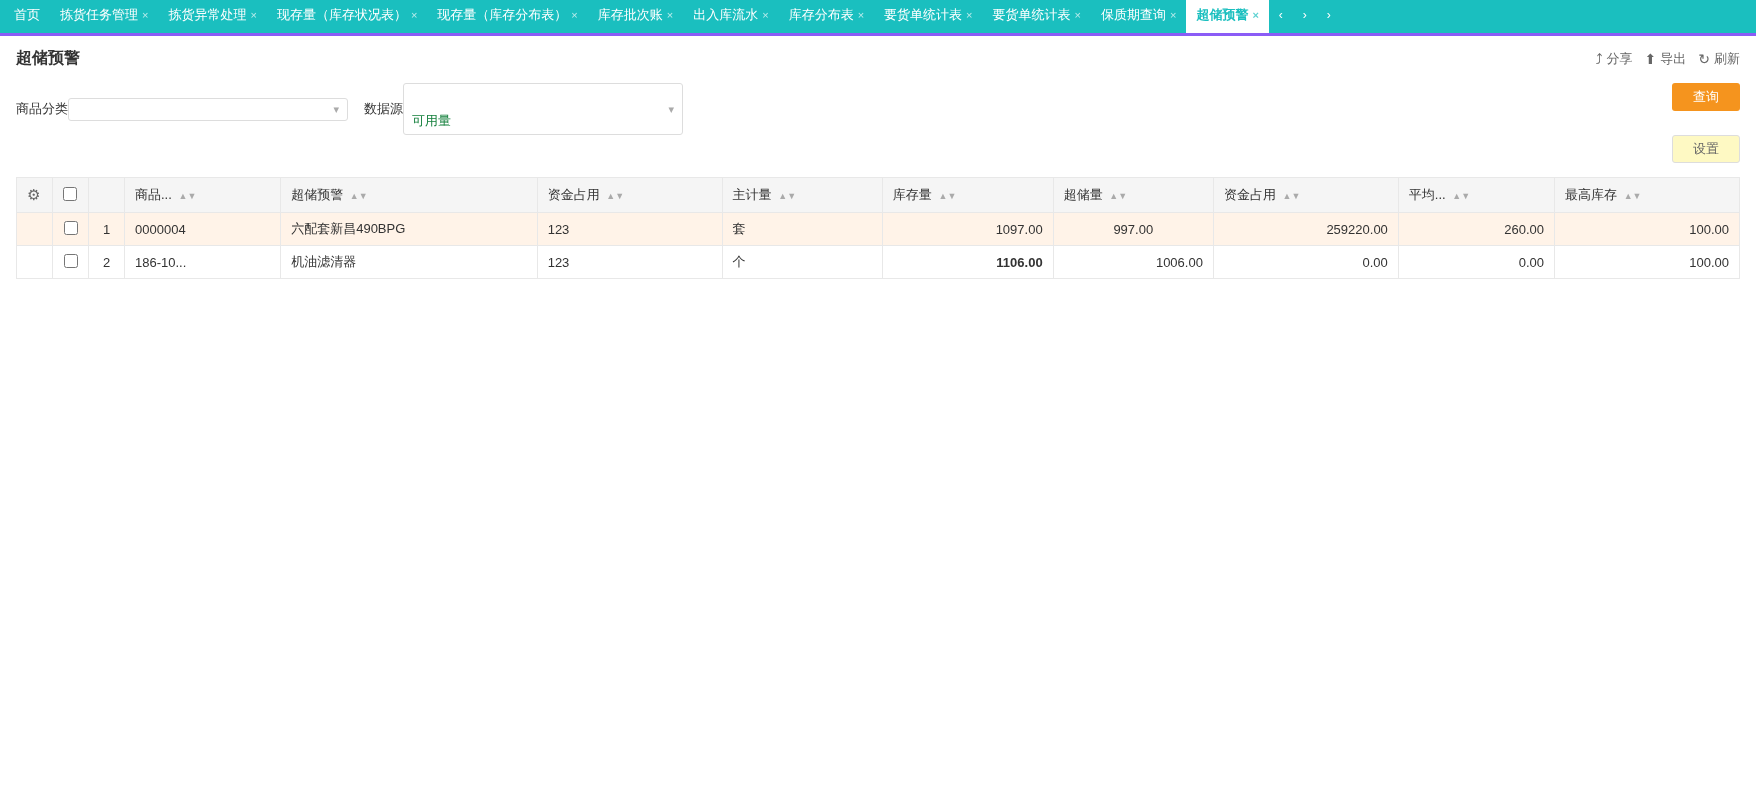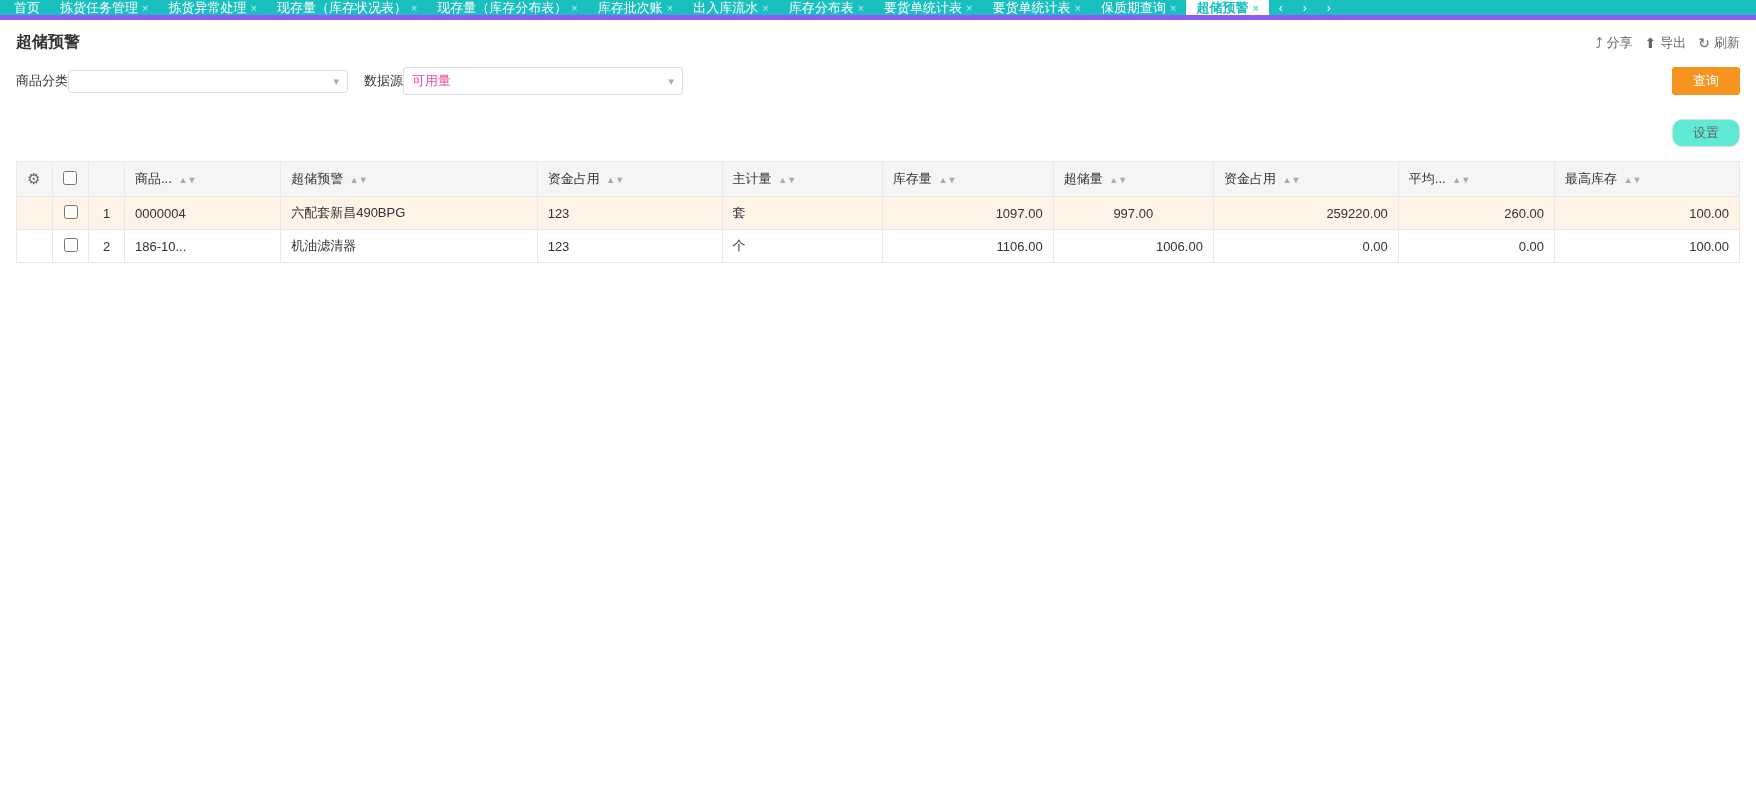--- a/index.html
+++ b/index.html
@@ -1,26 +1,26 @@
 <!DOCTYPE html>
 <html><head>
   <meta charset="utf-8">
   <style>
     * { margin: 0; padding: 0; box-sizing: border-box; }
     body { font-family: 'Microsoft YaHei', Arial, sans-serif; font-size: 13px; background: #fff; color: #333; }
 
     
     .top-nav {
       display: flex;
-      align-items: center;
+      align-items: flex-end;
       background: #1abfbf;
-      height: 20px;
+      height: 36px;
       padding: 0 4px;
       overflow: hidden;
-      border-bottom: 5px solid #8b5cf6;
+      border-bottom: 3px solid #8b5cf6;
     }
     .nav-item {
       display: flex;
       align-items: center;
       padding: 0 10px;
       height: 36px;
       color: #fff;
       font-size: 13px;
       cursor: pointer;
       white-space: nowrap;
@@ -96,22 +96,23 @@
       justify-content: space-between;
     }
     .filter-select-wide {
       min-width: 280px;
     }
     .filter-select-text {
       color: #999;
       font-size: 13px;
     }
     .filter-select-value {
-      color: #ec4899;
-      font-size: 13px;
+      color: #15803d;
+      font-size: 13px;
+      margin-top: 24px;
     }
     .chevron-down {
       color: #aaa;
       font-size: 11px;
       margin-left: 8px;
     }
 
     
     .action-buttons {
       display: flex;
@@ -123,24 +124,24 @@
       background: #f5941e;
       color: #fff;
       border: none;
       border-radius: 3px;
       padding: 5px 20px;
       font-size: 13px;
       cursor: pointer;
       white-space: nowrap;
     }
     .btn-settings {
-      background: #5eead4;
+      background: #fef9c3;
       color: #666;
       border: 1px solid #ddd;
-      border-radius: 10px;
+      border-radius: 3px;
       padding: 4px 20px;
       font-size: 13px;
       cursor: pointer;
       white-space: nowrap;
     }
 
     
     .data-table {
       width: 100%;
       border-collapse: collapse;
@@ -385,21 +386,21 @@
         <tr class="row-normal">
       <td class="td-checkbox"></td>
       <td class="td-checkbox">
         <input type="checkbox" style="">
       </td>
       <td class="row-num">2</td>
       <td>186-10...</td>
       <td>机油滤清器</td>
       <td>123</td>
       <td>个</td>
-      <td style="text-align:right;">1106.00</td>
+      <td style="text-align:right;font-weight:bold;">1106.00</td>
       <td style="text-align:right;">1006.00</td>
       <td style="text-align:right;">0.00</td>
       <td style="text-align:right;">0.00</td>
       <td style="text-align:right;">100.00</td>
     </tr>
       </tbody>
   </table>
 
 </div>
 

